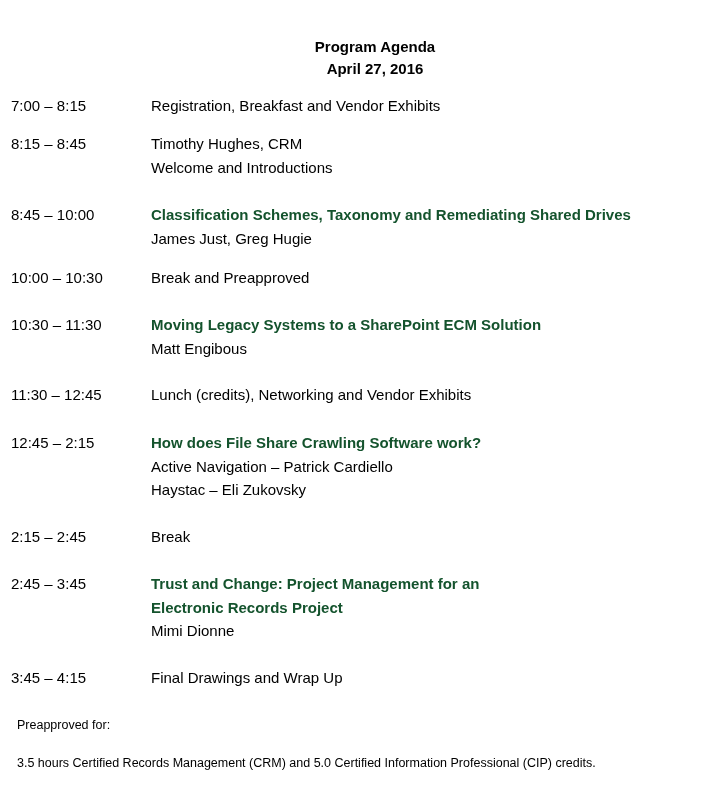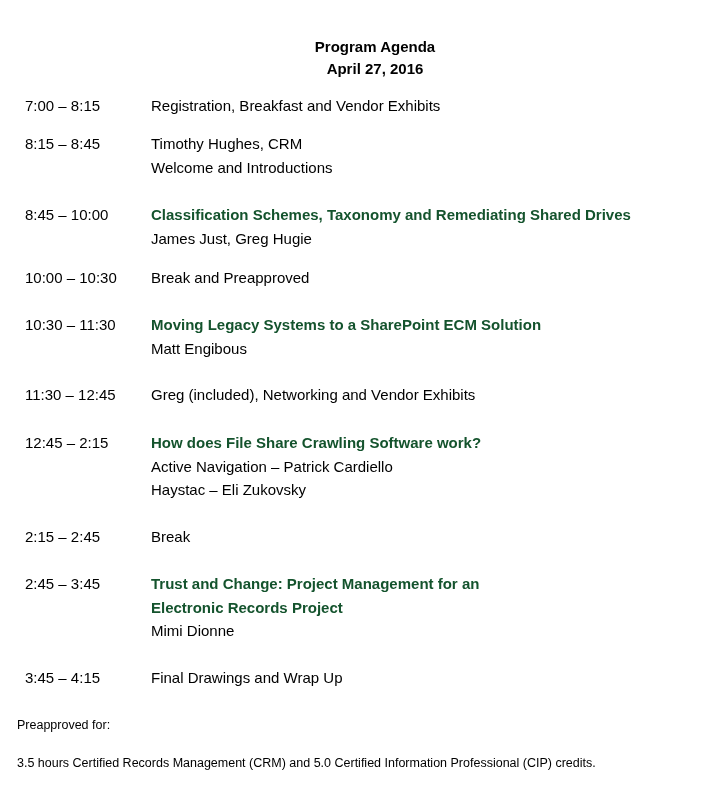--- a/index.html
+++ b/index.html
@@ -27,21 +27,21 @@
     .title { top: 36px; }
     .date { top: 58px; }
     .row {
       position: absolute;
       left: 0;
       width: 703px;
       font-size: 15px;
     }
     .time {
       position: absolute;
-      left: 25px;
+      left: 11px;
       white-space: nowrap;
       line-height: 24px;
     }
     .lines {
       position: absolute;
       left: 127px;
       white-space: nowrap;
       margin-left: 24px;
     }
     .line {
@@ -104,21 +104,21 @@
     <span class="time">10:30 – 11:30</span>
     <span class="lines">
       <span class="line session">Moving Legacy Systems to a SharePoint ECM Solution</span>
       <span class="line">Matt Engibous</span>
     </span>
   </div>
 
   <div class="row" style="top:383px">
     <span class="time">11:30 – 12:45</span>
     <span class="lines">
-      <span class="line">Greg (included), Networking and Vendor Exhibits</span>
+      <span class="line">Lunch (credits), Networking and Vendor Exhibits</span>
     </span>
   </div>
 
   <div class="row" style="top:431px">
     <span class="time">12:45 – 2:15</span>
     <span class="lines">
       <span class="line session">How does File Share Crawling Software work?</span>
       <span class="line">Active Navigation – Patrick Cardiello</span>
       <span class="line">Haystac – Eli Zukovsky</span>
     </span>

